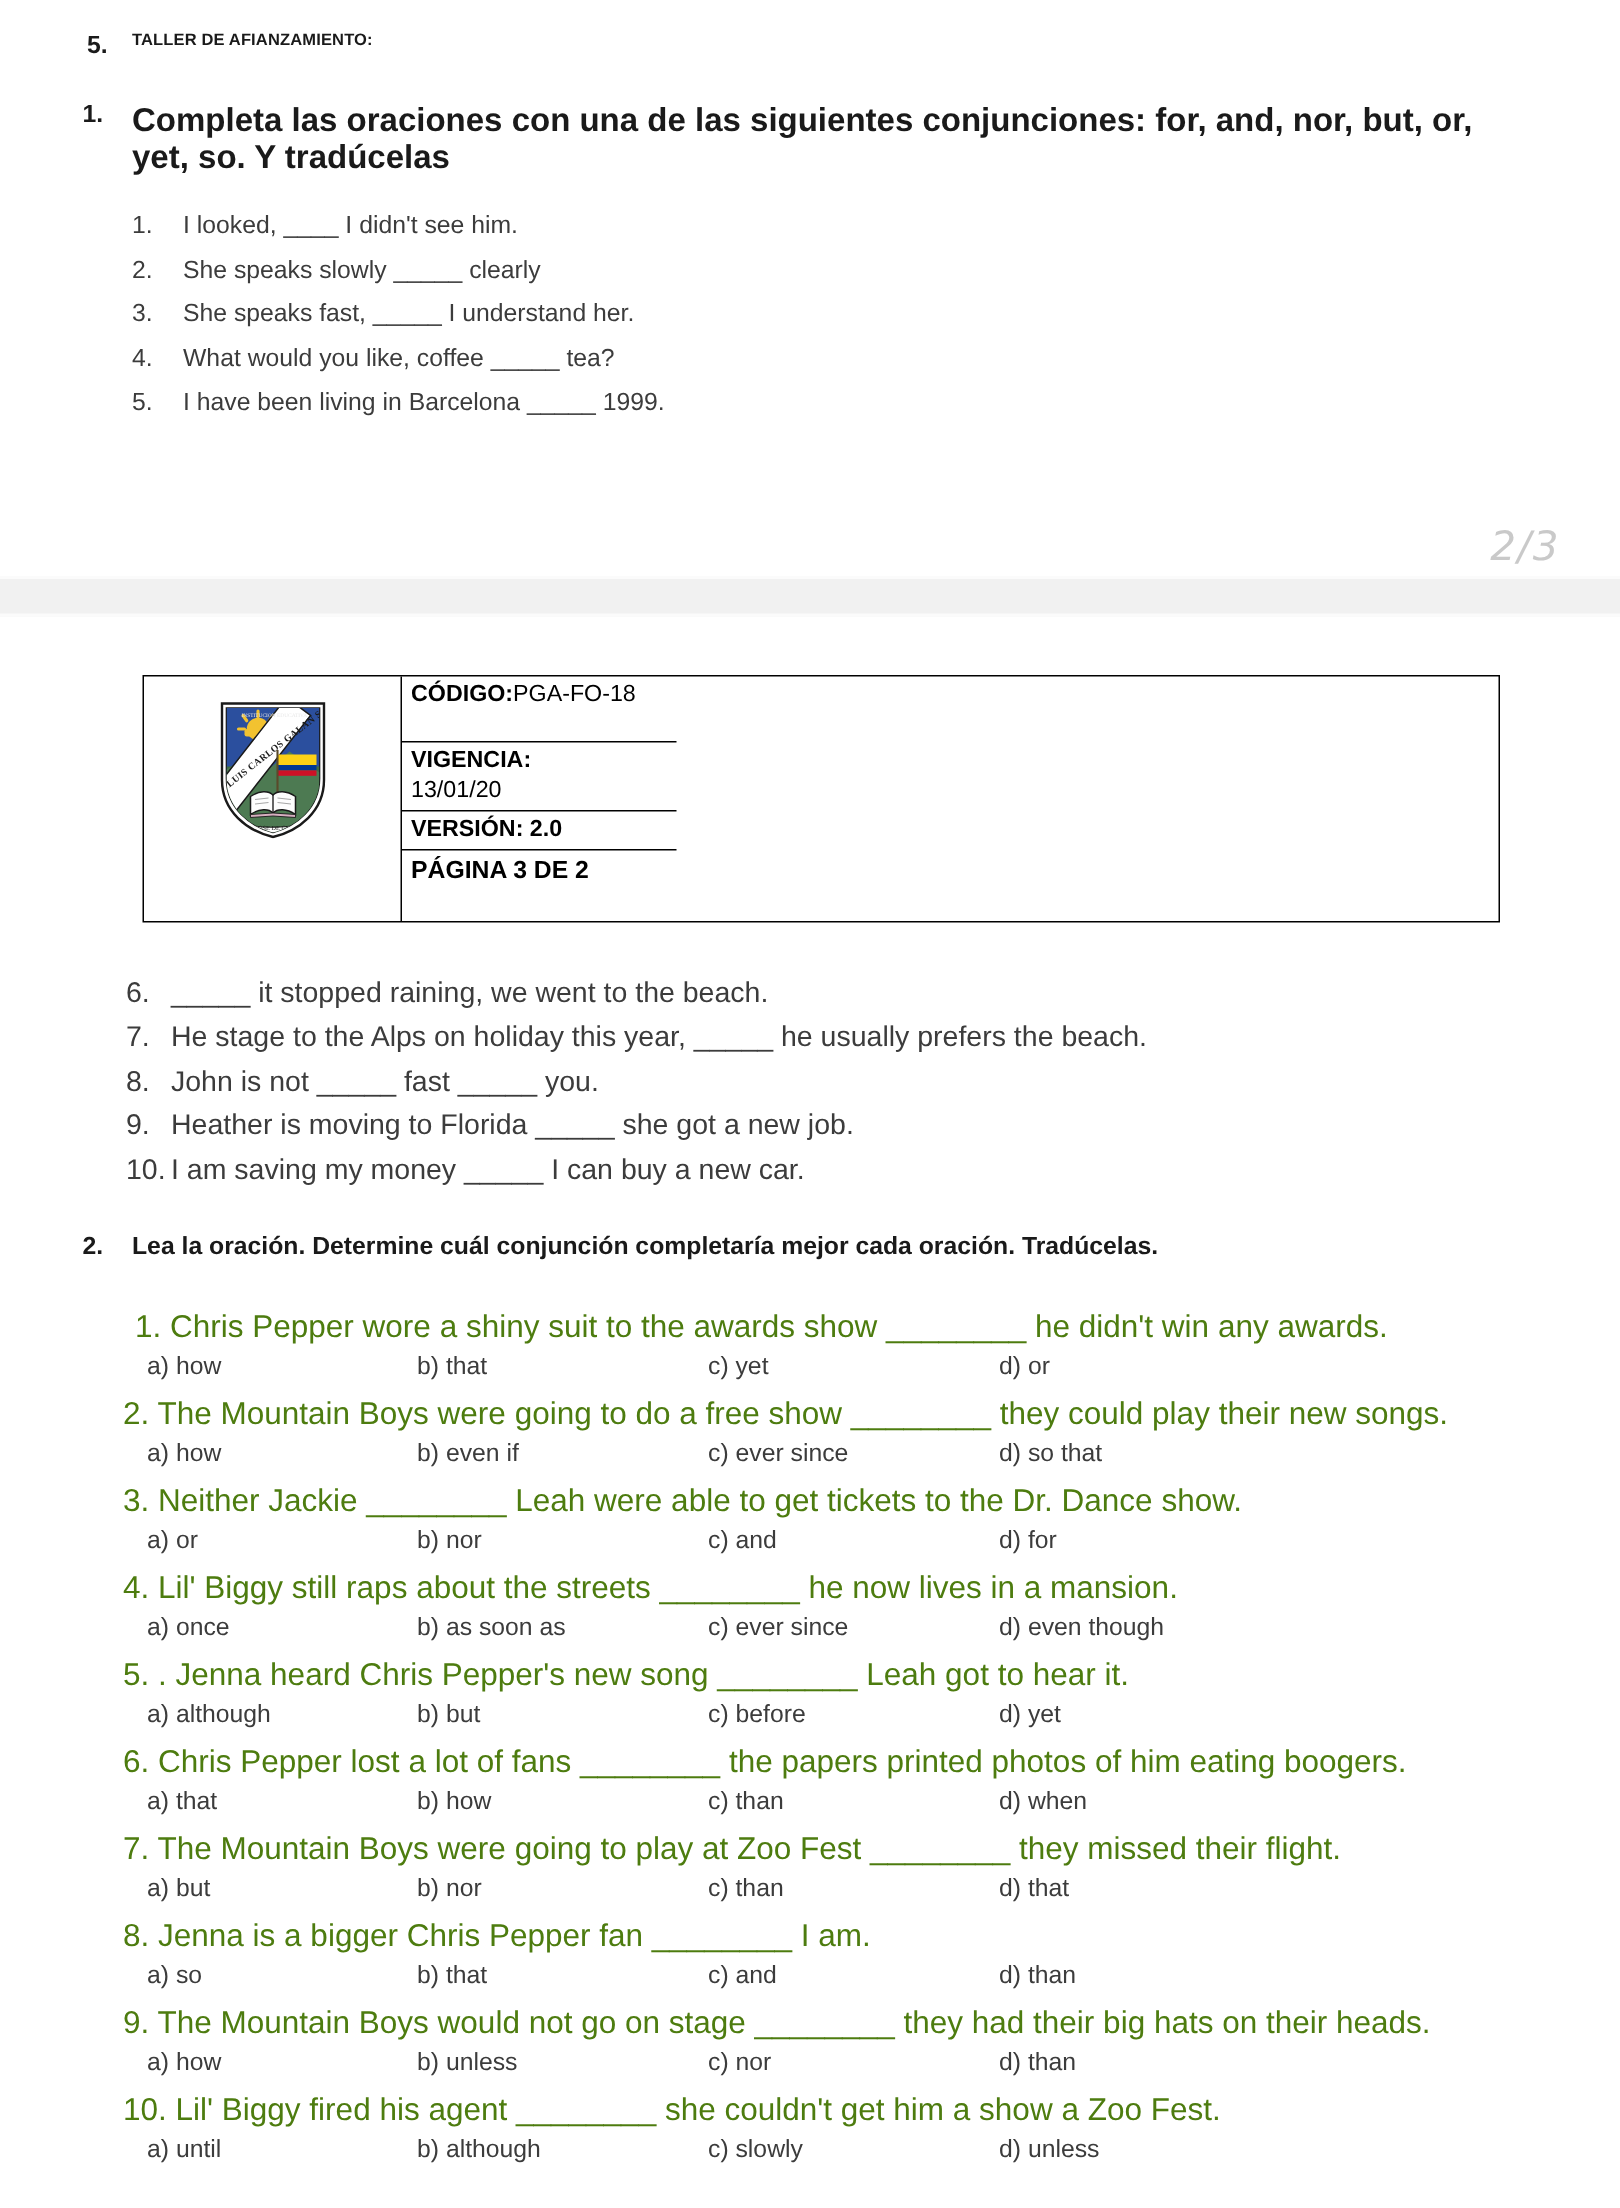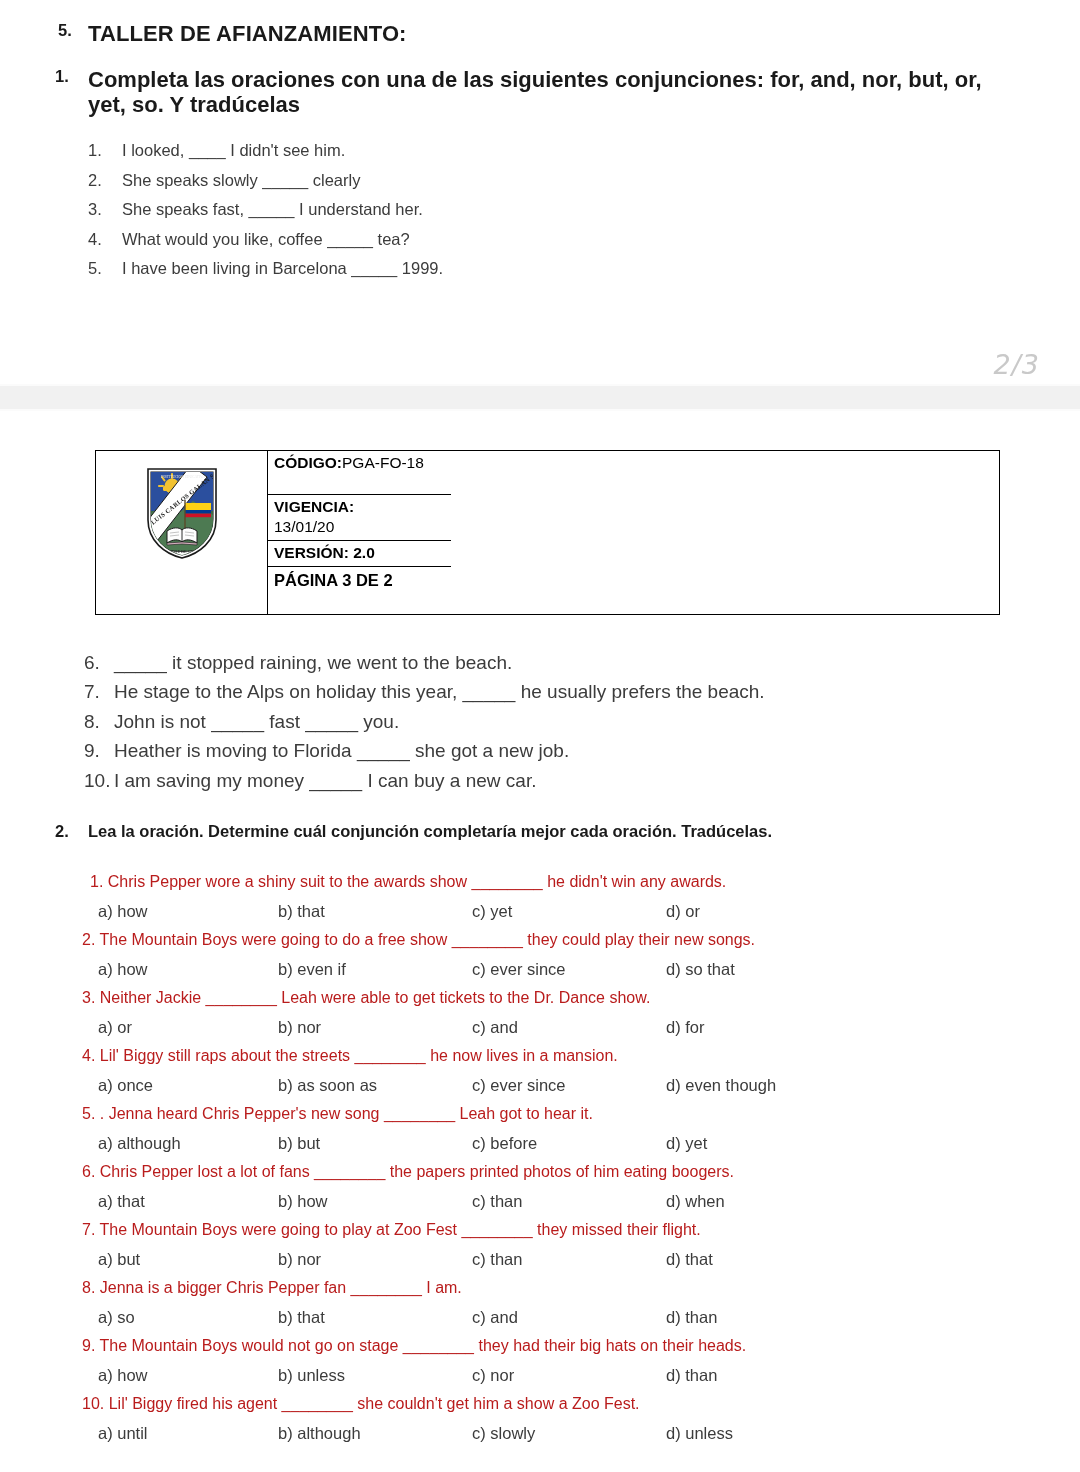--- a/index.html
+++ b/index.html
@@ -13,21 +13,21 @@
     height: 1472px;
     position: relative;
     font-family: "Liberation Sans", sans-serif;
     color: #3c3c3c;
     overflow: hidden;
   }
 
   
   .sec-head {
     position: absolute;
-    font-size: 22px;
+    font-size: 11px;
     font-weight: bold;
     color: #1a1a1a;
     letter-spacing: .1px;
   }
   .num-marker {
     position: absolute;
     font-weight: bold;
     color: #1a1a1a;
     font-size: 16.5px;
   }
@@ -166,22 +166,22 @@
   #q2-text {
     position: absolute; left: 88px; top: 822px;
     font-size: 16.5px; font-weight: bold; color: #1a1a1a;
     white-space: nowrap;
   }
 
   
   .mcq-q {
     position: absolute;
     left: 82px;
-    font-size: 16px;
-    color: #b91c1c;
+    font-size: 21px;
+    color: #4d7c0f;
     white-space: nowrap;
   }
   .mcq-q.first { left: 90px; }
   .mcq-opts {
     position: absolute;
     left: 82px; width: 860px;
     font-size: 16.5px;
     color: #3c3c3c;
     height: 22px;
   }

